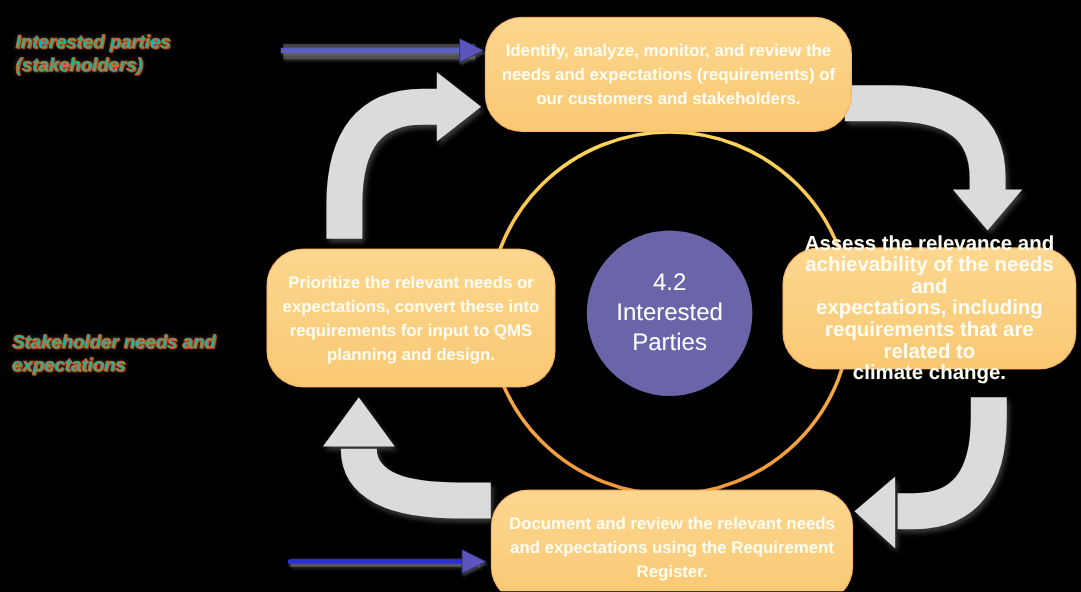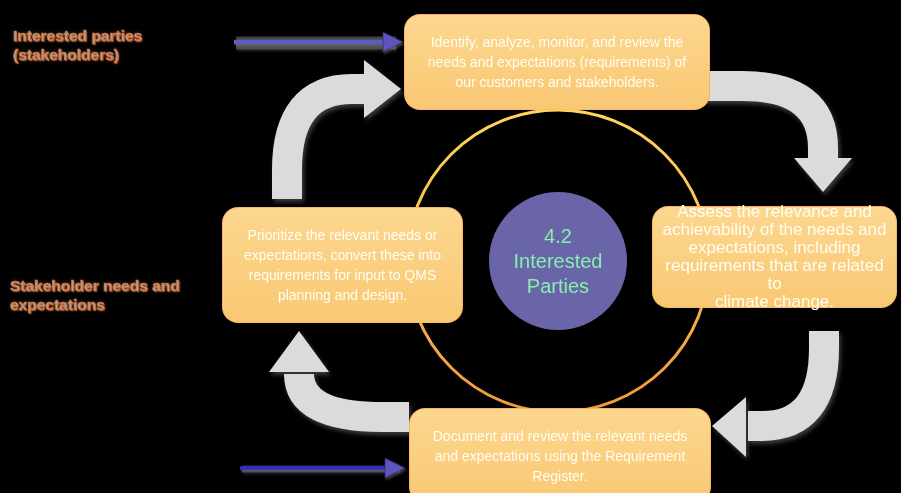--- a/index.html
+++ b/index.html
@@ -6,45 +6,47 @@
   .stage {
     position:relative; width:901px; height:493px; background:#000000;
     overflow:hidden; font-family:"Liberation Sans", sans-serif;
   }
   svg.connectors { position:absolute; left:0; top:0; width:901px; height:493px; }
   .cycle-arrow { filter: drop-shadow(2px 3px 2px rgba(130,130,130,0.45)); }
   .pointer-arrow { filter: drop-shadow(1px 2px 1px rgba(120,120,120,0.55)); }
 
   .box {
     position:absolute; box-sizing:border-box;
-    border-radius:16px;
+    border-radius:31px;
     background:linear-gradient(180deg,#FCD78F 0%,#F9C873 100%);
     border:1px solid rgba(247,160,90,0.55);
     color:#FFFDF2;
     display:flex; align-items:center; justify-content:center;
     text-align:center; font-size:14px; line-height:20px;
     padding:4px 8px;
+    font-weight:bold;
   }
   #box-top    { left:404px; top:14px;  width:306px; height:96px; }
   #box-right  { left:652px; top:206px; width:245px; height:102px; font-size:17px; line-height:18px; }
   #box-bottom { left:409px; top:408px; width:302px; height:95px; }
   #box-left   { left:222px; top:207px; width:241px; height:116px; }
 
   .center-node {
     position:absolute; left:489px; top:192px; width:138px; height:138px;
-    border-radius:50%; background:#6A64A8; color:#86efac;
+    border-radius:50%; background:#6A64A8; color:#ffffff;
     display:flex; align-items:center; justify-content:center;
     text-align:center; font-size:20px; line-height:25px;
   }
 
   .wordart {
     position:absolute; font-weight:bold; font-size:15.5px; line-height:19px;
-    color:#a3a3a3;
+    color:#14b8a6;
     -webkit-text-stroke:0.6px #E2611B;
     text-shadow:0 0 4px rgba(215,215,215,0.35), 1px 1px 1px rgba(226,97,27,0.85);
+    font-style:italic;
   }
   #label-interested  { left:13px; top:26px; }
   #label-stakeholder { left:10px; top:276px; }
 </style>
 </head>
 <body>
 
 <div class="stage">
 
   <svg class="connectors" viewBox="0 0 901 493">

